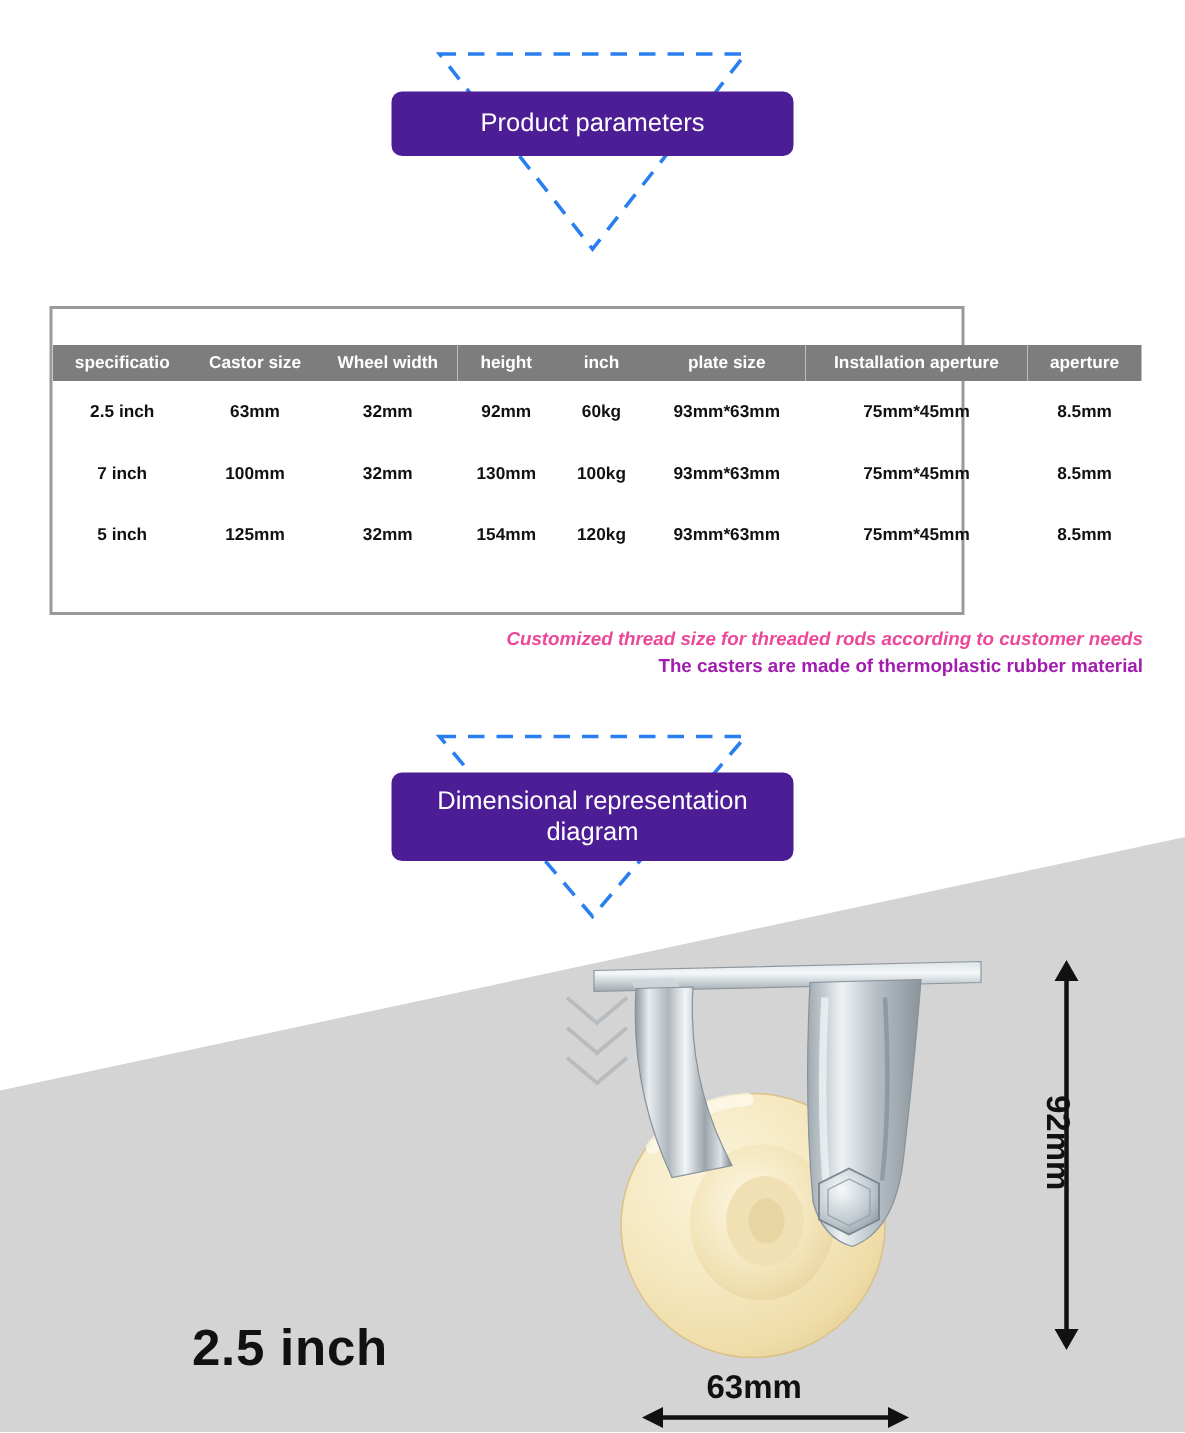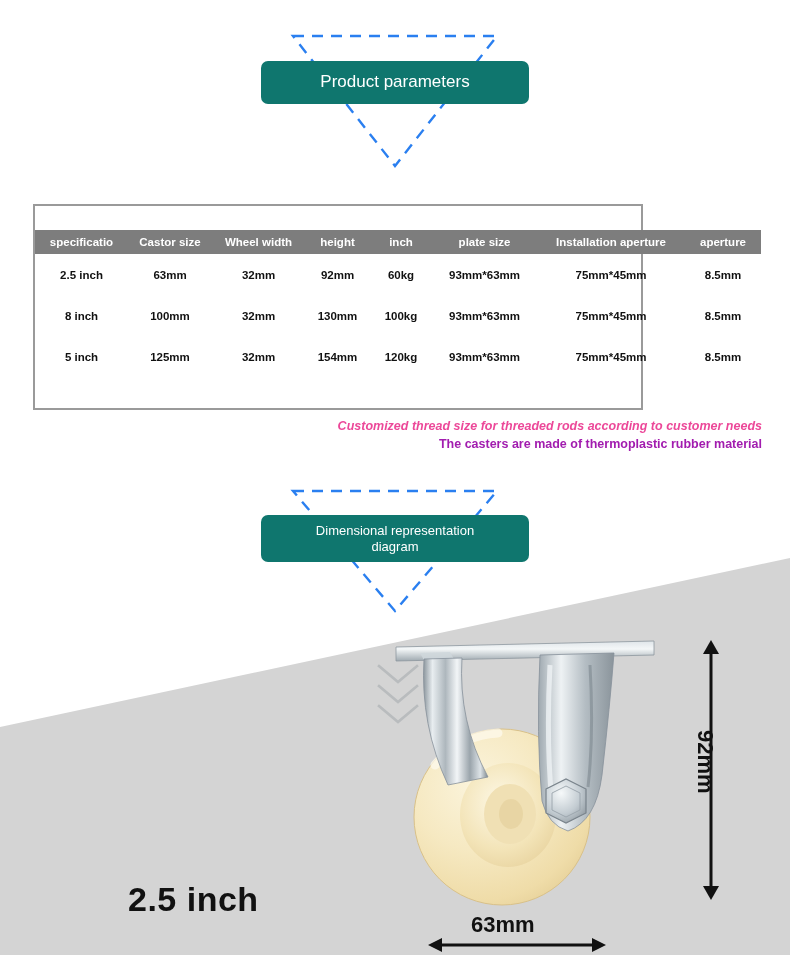--- a/index.html
+++ b/index.html
@@ -18,32 +18,32 @@
     background: #d4d4d4;
     clip-path: polygon(0 227px, 790px 58px, 790px 455px, 0 455px);
     z-index: 0;
   }
 
   
   .banner { position: absolute; left: 0; width: 790px; z-index: 5; }
   .banner-tri { position: absolute; left: 50%; top: 0; transform: translateX(-50%); }
   .banner-pill {
     position: absolute; left: 50%; transform: translateX(-50%);
-    background: #0f766e; border-radius: 7px;
+    background: #4c1d95; border-radius: 7px;
     color: #ffffff; text-align: center;
     display: flex; align-items: center; justify-content: center;
     line-height: 1.18;
   }
   #banner-product { top: 28px; height: 145px; }
   #banner-product .banner-pill {
     top: 33px; width: 268px; height: 43px; font-size: 17px;
   }
   #banner-diagram { top: 483px; height: 135px; }
   #banner-diagram .banner-pill {
-    top: 32px; width: 268px; height: 47px; font-size: 13px;
+    top: 32px; width: 268px; height: 59px; font-size: 17px;
   }
 
   
   .table-frame {
     position: absolute; left: 33px; top: 204px;
     width: 610px; height: 206px;
     border: 2px solid #9a9a9a; background: #ffffff; z-index: 4;
   }
   table.specs { width: 100%; border-collapse: collapse; table-layout: fixed; }
   table.specs th {
@@ -143,21 +143,21 @@
           <td>2.5 inch</td>
           <td>63mm</td>
           <td>32mm</td>
           <td>92mm</td>
           <td>60kg</td>
           <td>93mm*63mm</td>
           <td>75mm*45mm</td>
           <td>8.5mm</td>
         </tr>
         <tr>
-          <td>8 inch</td>
+          <td>7 inch</td>
           <td>100mm</td>
           <td>32mm</td>
           <td>130mm</td>
           <td>100kg</td>
           <td>93mm*63mm</td>
           <td>75mm*45mm</td>
           <td>8.5mm</td>
         </tr>
         <tr>
           <td>5 inch</td>

